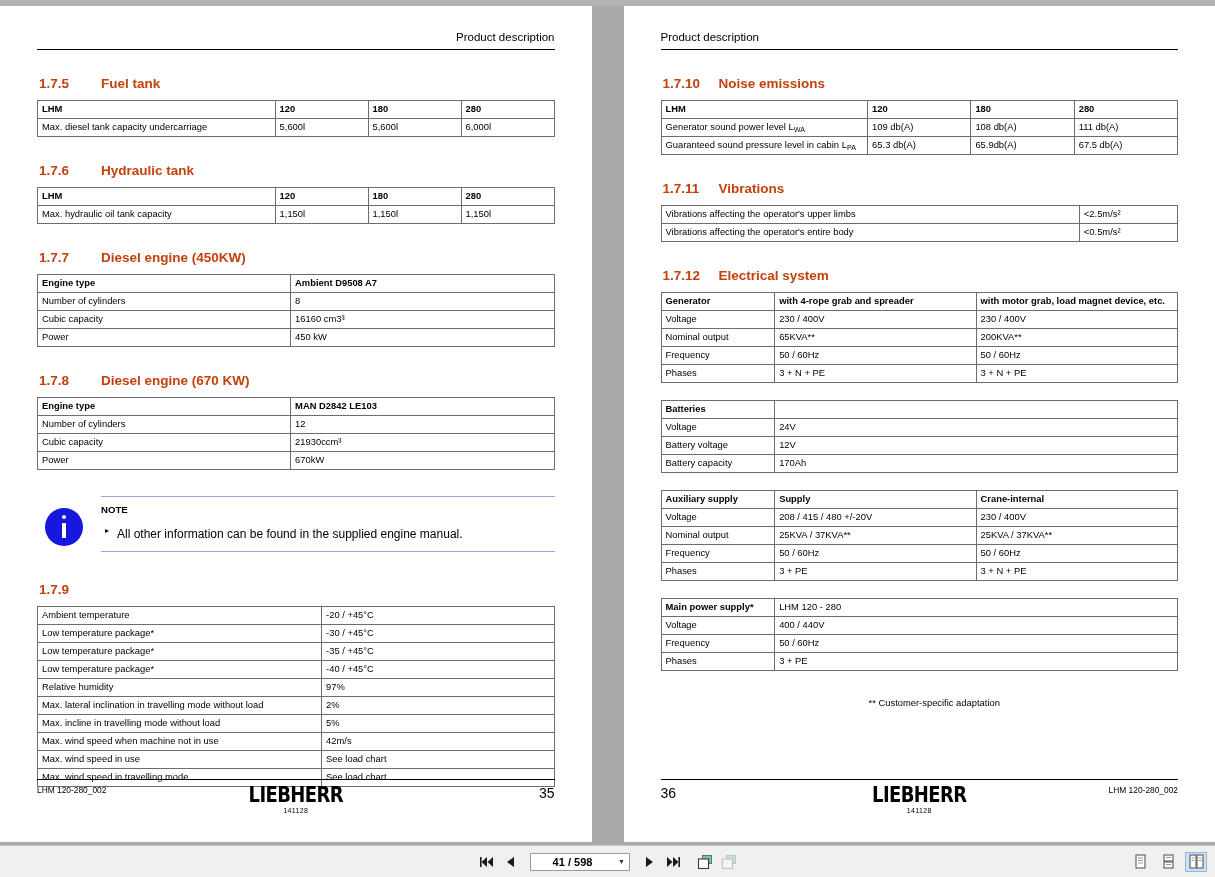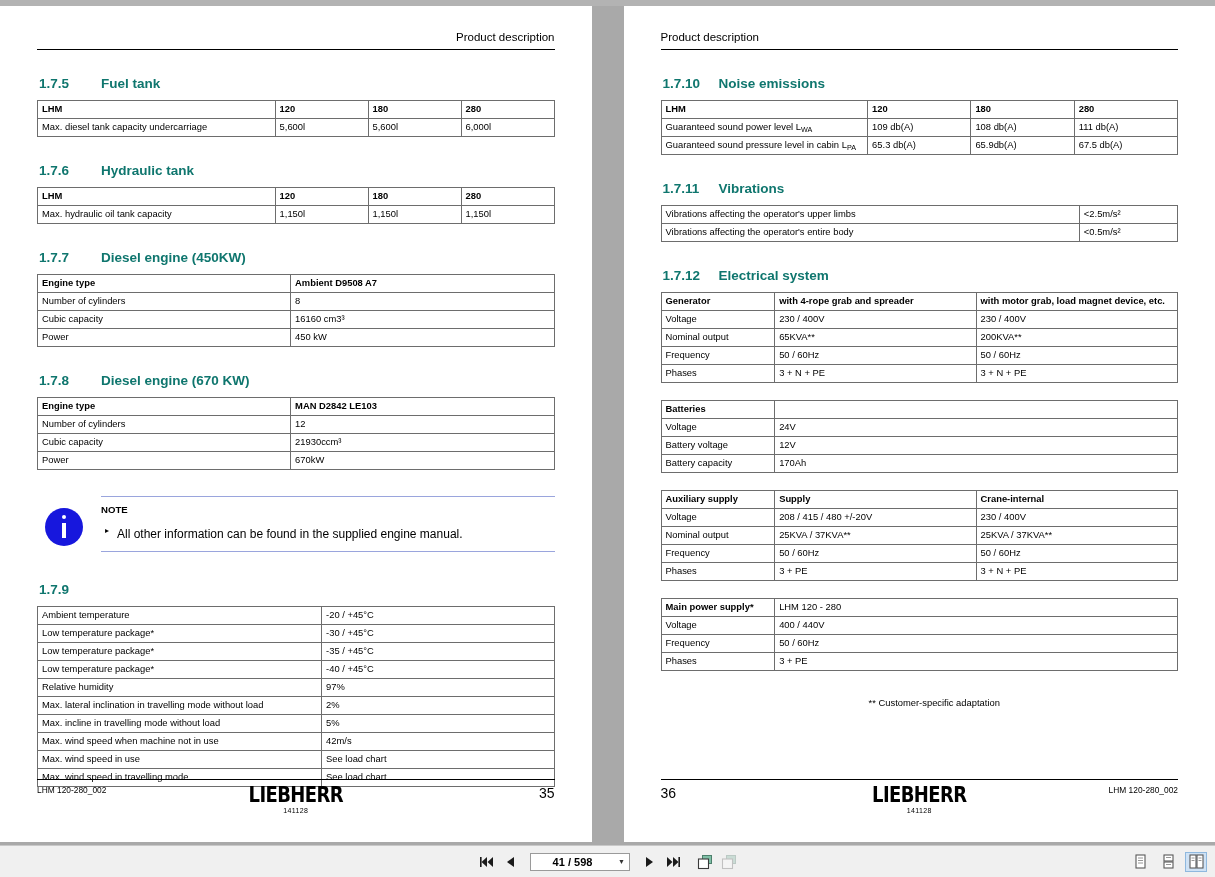--- a/index.html
+++ b/index.html
@@ -67,21 +67,21 @@
     line-height: 1.2;
   }
   .runhead.right-align { text-align: right; }
   .runhead.left-align  { text-align: left; }
 
   
   .heading {
     display: flex;
     font-weight: bold;
     font-size: 13.5px;
-    color: #0f766e;
+    color: #c2410c;
     margin: 26px 0 9px 0;
   }
   .heading .num  { width: 62px; flex: none; padding-left: 2px; }
   .heading .ttl  { flex: 1; }
   .heading.rt .num { width: 56px; }
   .heading.lv2 { margin-top: 30px; }
 
   
   table.doc {
     width: 100%;
@@ -510,21 +510,21 @@
               <col style="width:20%">
             </colgroup>
           <tbody>
               <tr class="hdr">
             <td>LHM</td>
             <td>120</td>
             <td>180</td>
             <td>280</td>
           </tr>
           <tr>
-            <td><span>Guaranteed sound power level L</span><sub>WA</sub></td>
+            <td><span>Generator sound power level L</span><sub>WA</sub></td>
             <td>109 db(A)</td>
             <td>108 db(A)</td>
             <td>111 db(A)</td>
           </tr>
           <tr>
             <td><span>Guaranteed sound pressure level in cabin L</span><sub>PA</sub></td>
             <td>65.3 db(A)</td>
             <td>65.9db(A)</td>
             <td>67.5 db(A)</td>
           </tr>

